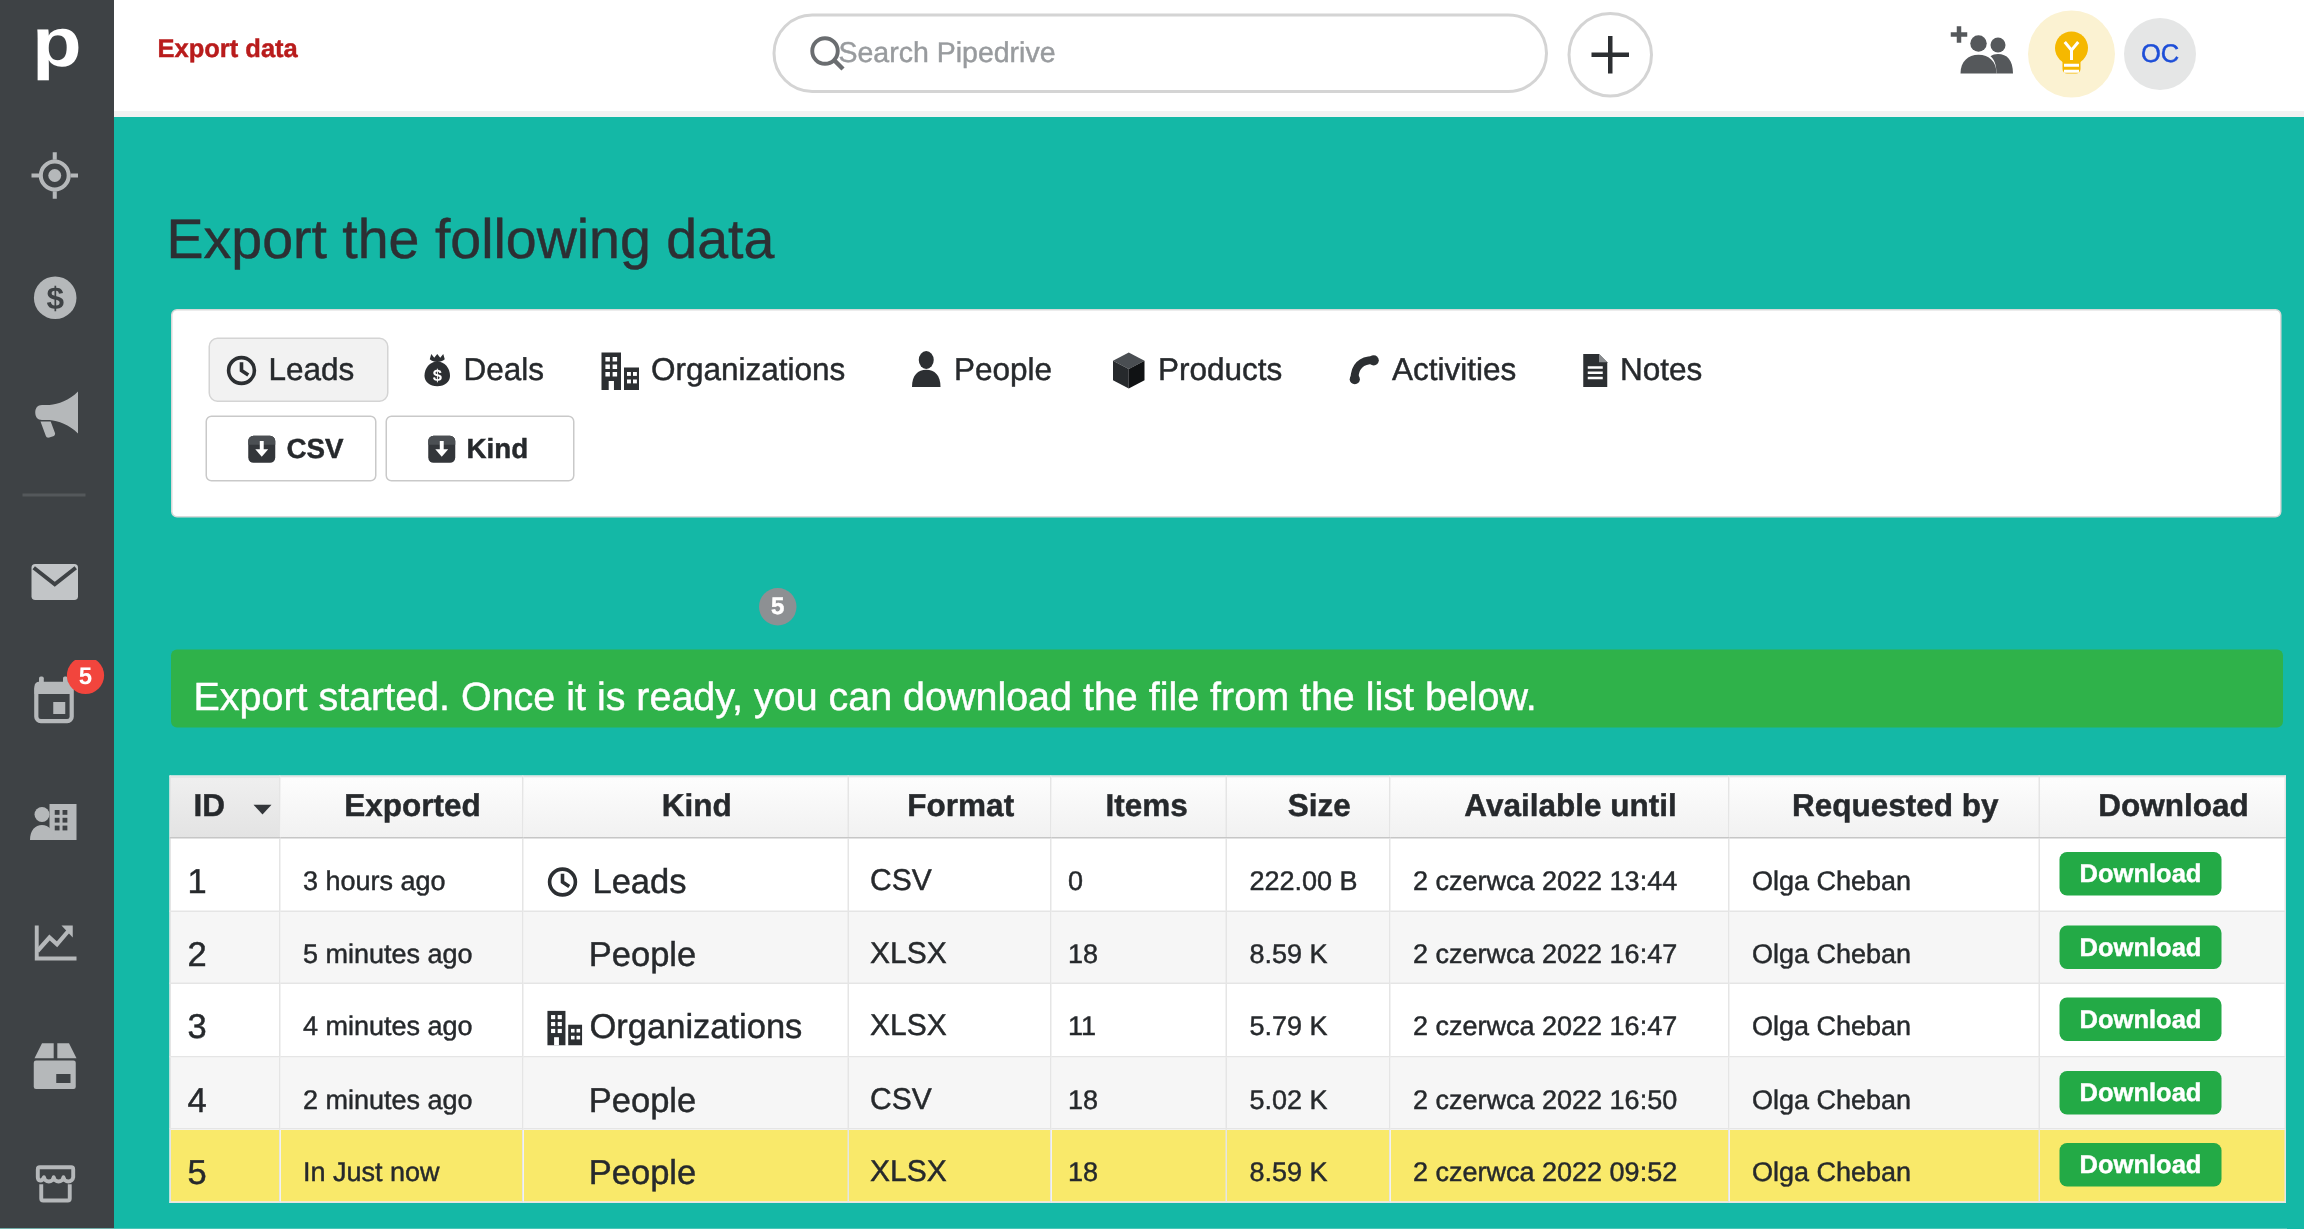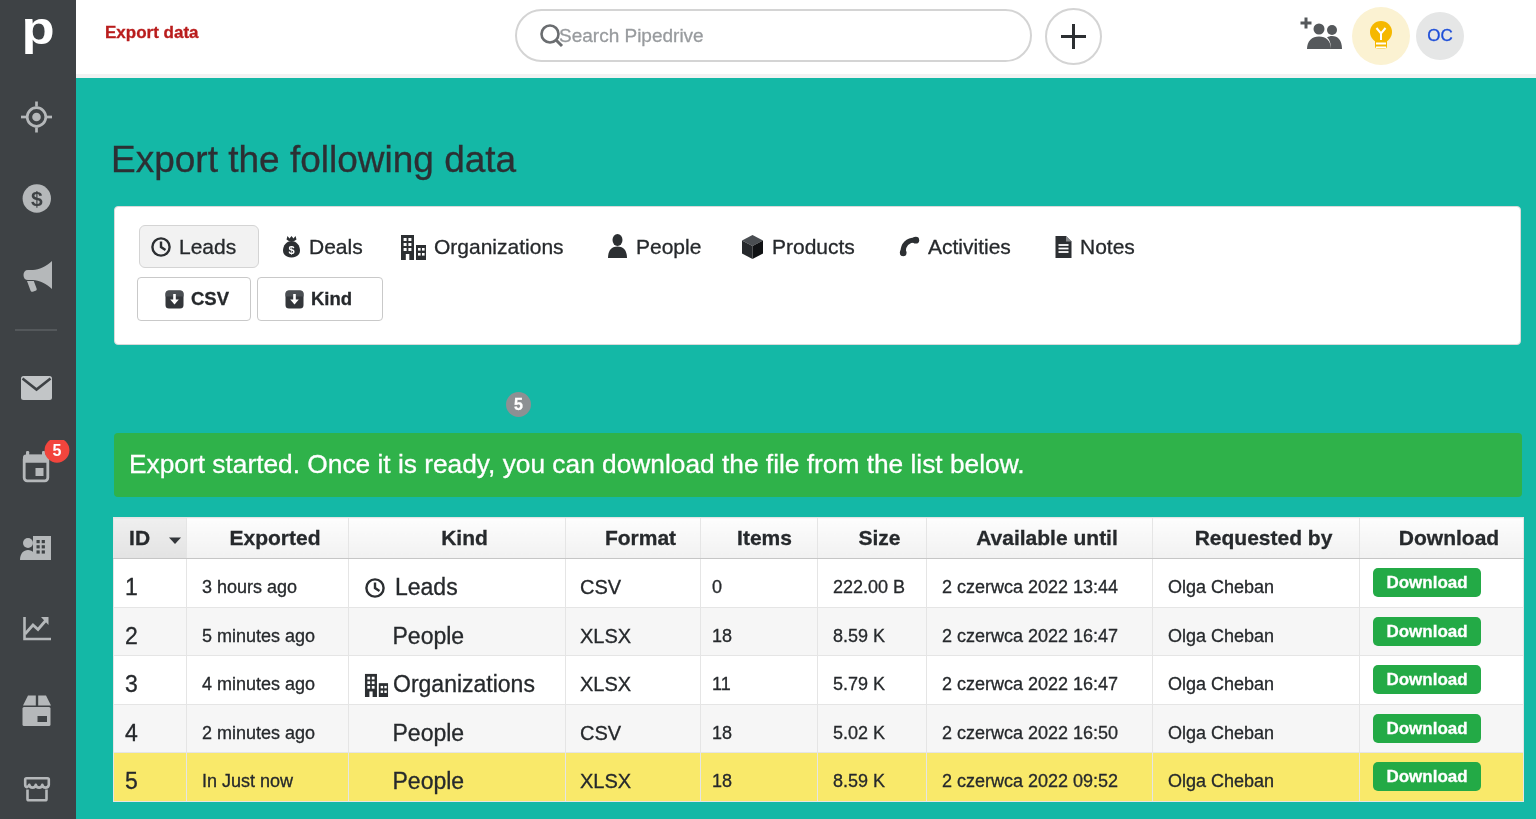--- a/index.html
+++ b/index.html
@@ -32,21 +32,21 @@
 .tab svg, .btn2 svg { flex:0 0 auto; }
 .tab .lbl { margin-left:7px; }
 #tab-leads { left:24px; width:120px; background:#f2f2f2; border:1px solid #d4d4d4; border-radius:6px; padding-left:10px; }
 .btn2 { position:absolute; top:70px; height:44px; background:#fff; border:1px solid #c9c9c9; border-radius:4px; display:flex; align-items:center; font-size:18.5px; font-weight:bold; color:#26292c; }
 .btn2 .lbl { margin-left:7px; }
 
 #h2row { position:absolute; left:38px; top:310px; width:1407px; }
 #h2 { font-size:26px; font-weight:bold; color:#26292c; display:inline; }
 #badge5 { position:absolute; left:392px; top:4px; width:25px; height:25px; border-radius:50%; background:#8d9093; color:#fff; font-size:16px; font-weight:bold; text-align:center; line-height:25px; }
 #redbtn { position:absolute; right:-1px; top:-1px; height:28px; background:#e9493d; border-radius:5px; color:#fff; font-size:17px; font-weight:bold; line-height:28px; padding:0 12px; }
-#alert { position:absolute; left:38px; top:355px; width:1408px; height:64px; background:#2fb24a; border-radius:4px; color:#fff; font-size:26.3px; line-height:56px; padding-left:15px; padding-top:3px; box-sizing:border-box; }
+#alert { position:absolute; left:38px; top:355px; width:1408px; height:52px; background:#2fb24a; border-radius:4px; color:#fff; font-size:26.3px; line-height:56px; padding-left:15px; padding-top:3px; box-sizing:border-box; }
 
 
 #tbl { position:absolute; left:37px; top:439px; border-collapse:collapse; table-layout:fixed; background:#fff; border:1px solid #cfcfcf; }
 #tbl th, #tbl td { border:1px solid #e5e5e5; overflow:hidden; white-space:nowrap; vertical-align:middle; }
 #tbl th { border-bottom:1px solid #c6c6c6; background:linear-gradient(#fdfdfd,#f1f1f1); font-size:21px; color:#26292c; text-align:center; height:41px; padding-left:15px; }
 #tbl th.idh { background:linear-gradient(#efefef,#e3e3e3); }
 #tbl td { height:48.5px; font-size:18px; color:#26292c; padding-left:15px; padding-top:10px; box-sizing:border-box; vertical-align:middle; }
 #tbl td.dl { padding-top:0; padding-left:13px; }
 #tbl tr.odd td { background:#fff; }
 #tbl td.idc, #tbl th.idh { padding-left:11px; }

